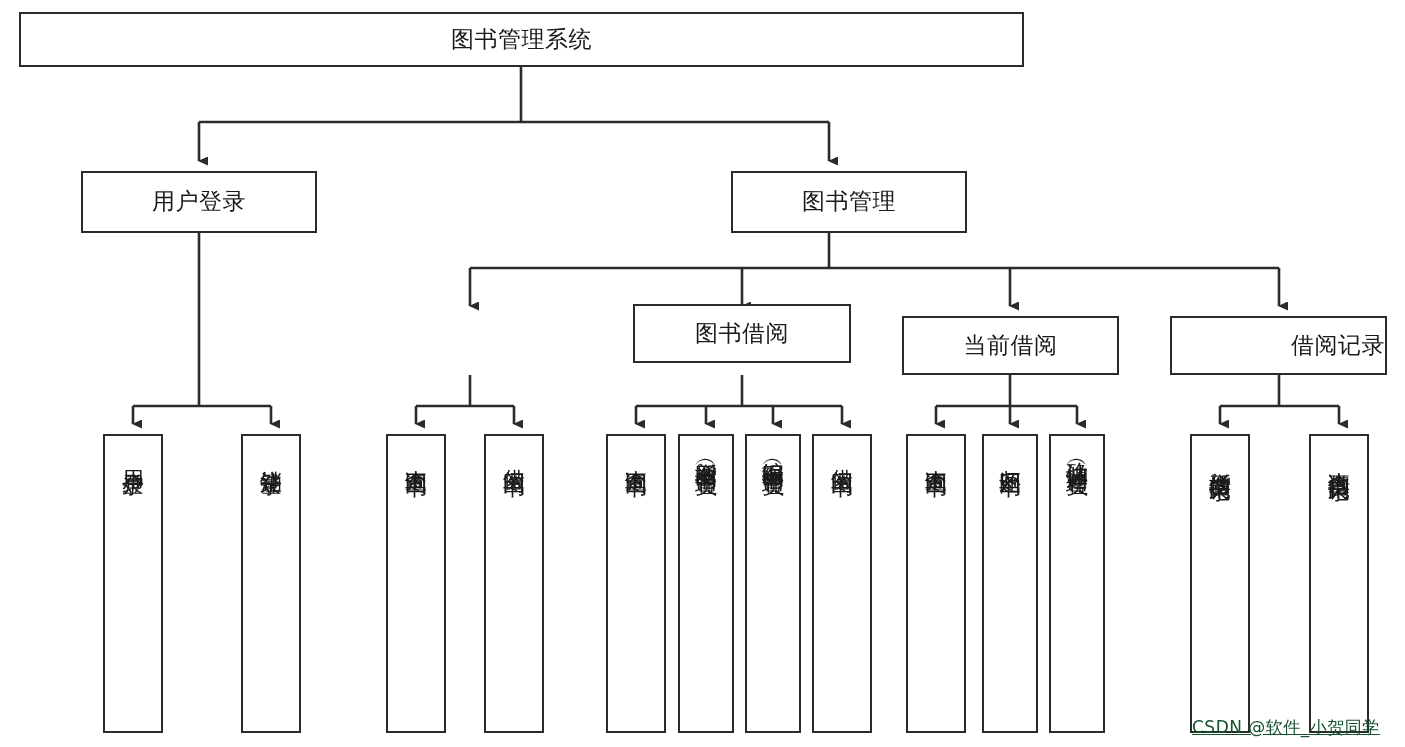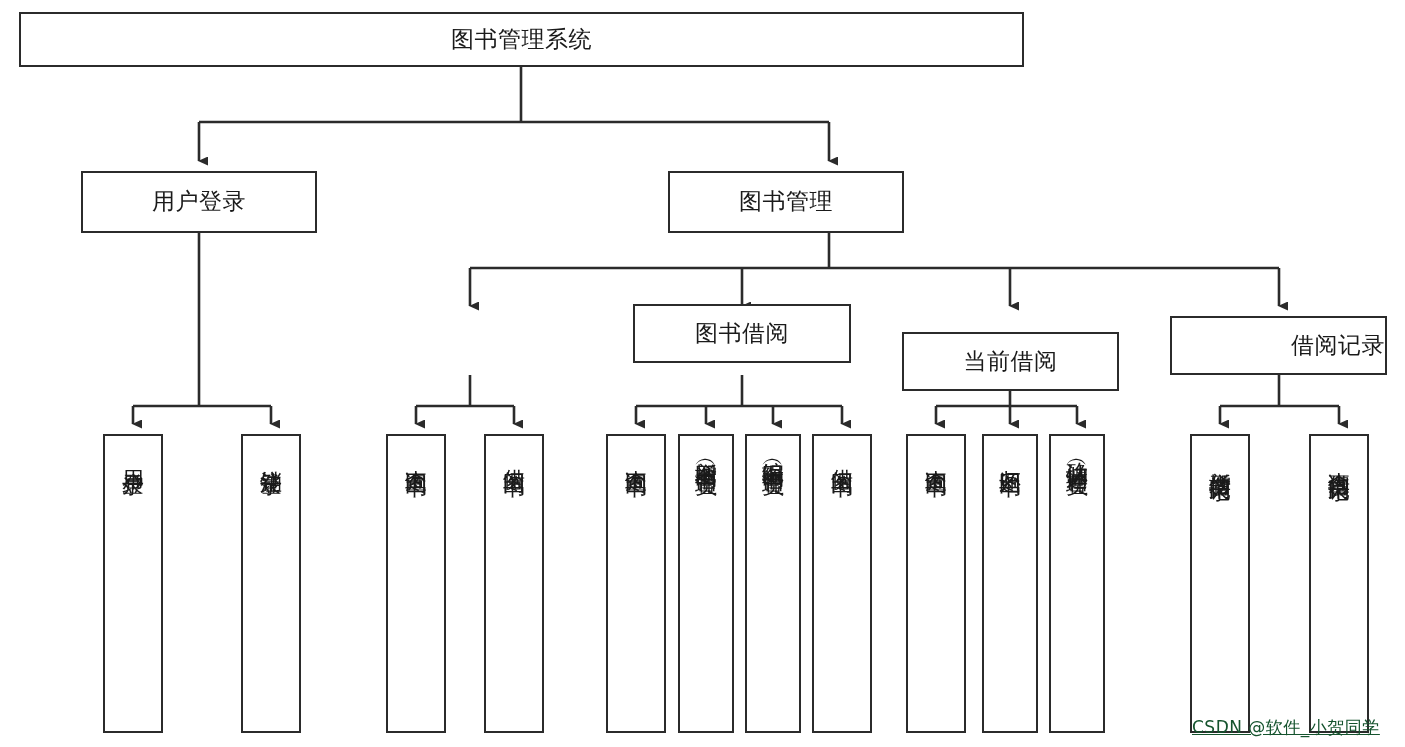--- a/index.html
+++ b/index.html
@@ -125,28 +125,28 @@
     </g>
   </svg>
 
   <div class="node root" style="left:19px; top:12px; width:1005px; height:55px;">
     <span class="label-h">图书管理系统</span>
   </div>
 
   <div class="node" style="left:81px; top:171px; width:236px; height:62px;">
     <span class="label-h">用户登录</span>
   </div>
-  <div class="node" style="left:668px; top:171px; width:236px; height:62px;">
+  <div class="node" style="left:731px; top:171px; width:236px; height:62px;">
     <span class="label-h">图书管理</span>
   </div>
 
   <div class="node" style="left:633px; top:304px; width:218px; height:59px;">
     <span class="label-h">图书借阅</span>
   </div>
-  <div class="node" style="left:902px; top:332px; width:217px; height:59px;">
+  <div class="node" style="left:902px; top:316px; width:217px; height:59px;">
     <span class="label-h">当前借阅</span>
   </div>
   <div class="node" style="left:1170px; top:316px; width:217px; height:59px;justify-content:flex-end;">
     <span class="label-h">借阅记录</span>
   </div>
 
   <div class="node leaf" style="left:103px; top:434px; width:60px; height:299px;">
     <span class="label-v">用户登录</span>
   </div>
   <div class="node leaf" style="left:241px; top:434px; width:60px; height:299px;">

